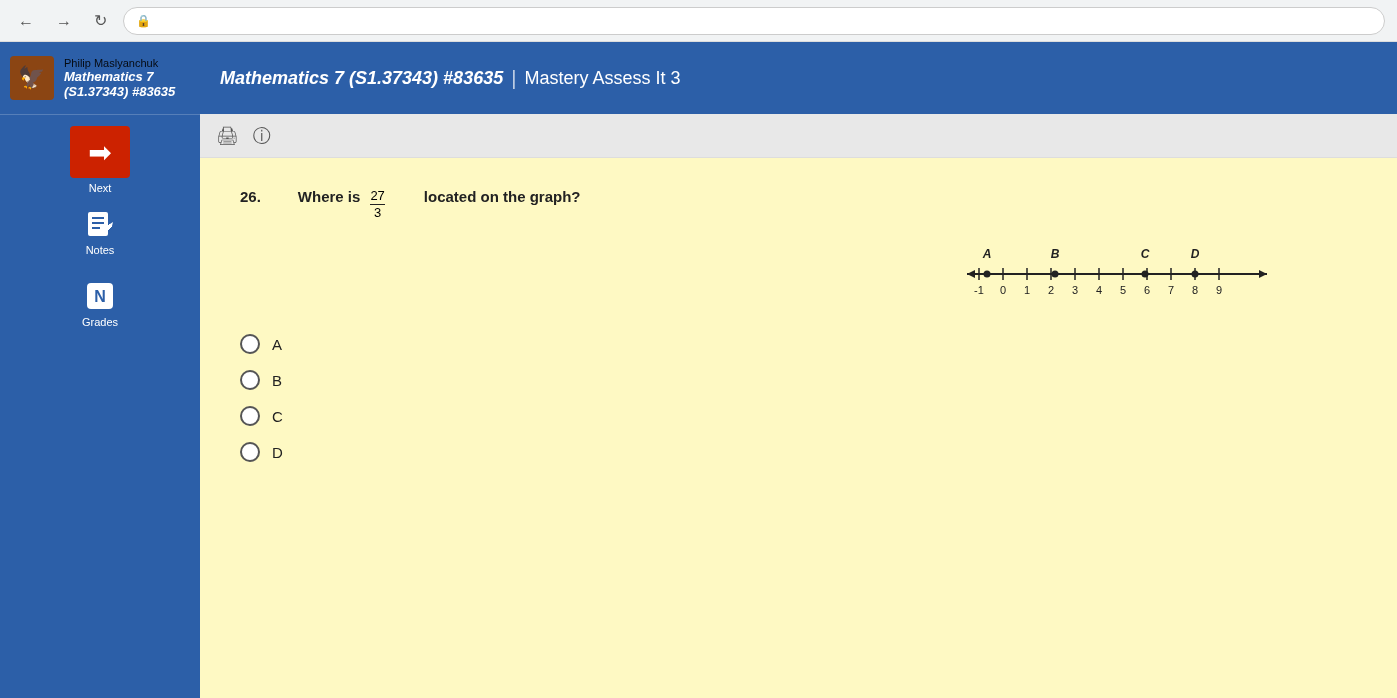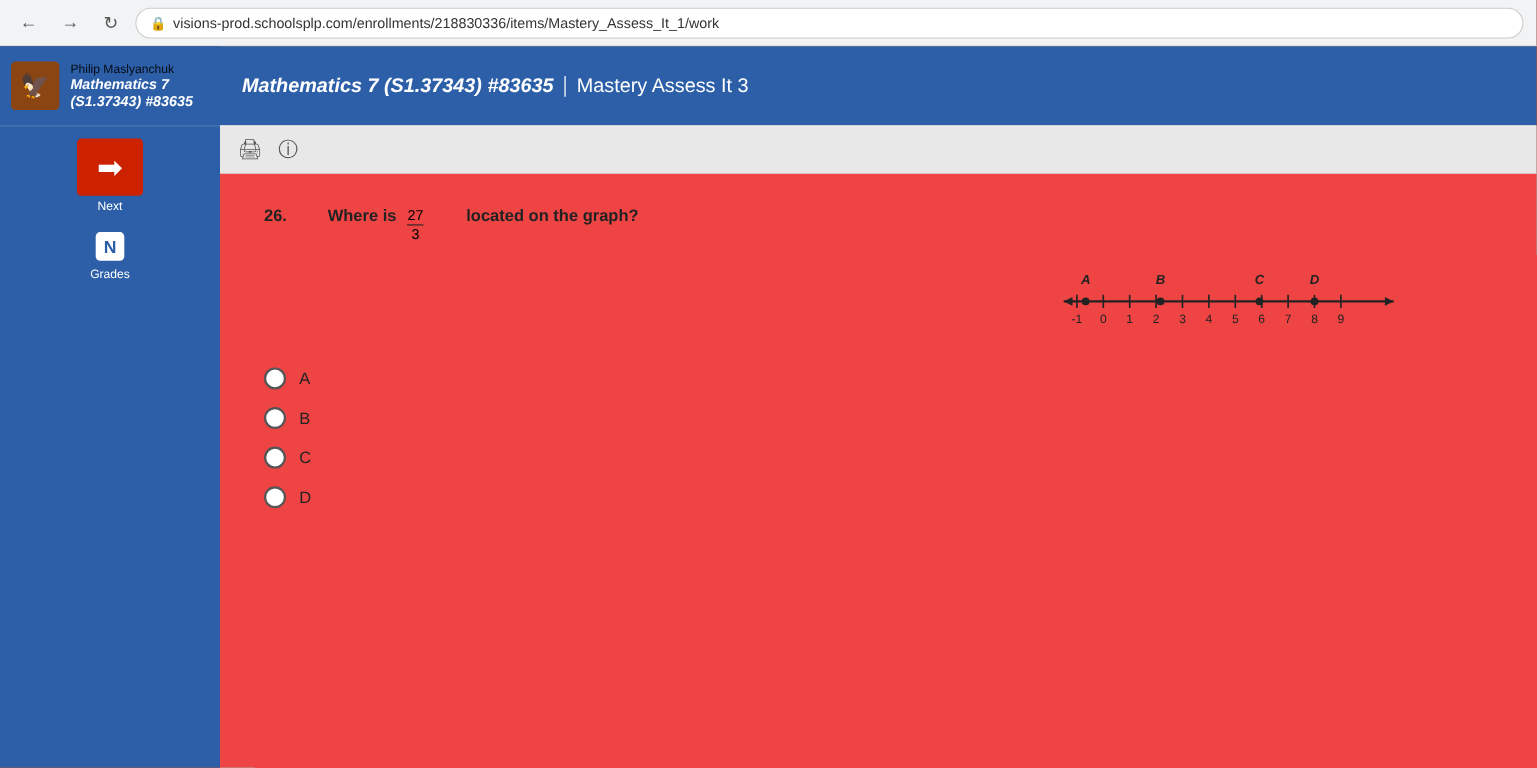--- a/index.html
+++ b/index.html
@@ -127,21 +127,21 @@
       gap: 14px;
       border-bottom: 1px solid #ddd;
     }
     .toolbar-icon {
       font-size: 18px;
       color: #555;
       cursor: pointer;
     }
 
     .question-area {
-      background: #ef4444;
+      background: #fef9c3;
       flex: 1;
       padding: 30px 40px;
       overflow-y: auto;
     }
 
     .question-header {
       display: flex;
       align-items: flex-start;
       gap: 8px;
       margin-bottom: 24px;
@@ -234,21 +234,20 @@
 <body>
 
 <div class="full-layout">
 
   <div class="browser-chrome">
     <button class="nav-btn">←</button>
     <button class="nav-btn">→</button>
     <button class="nav-btn">↻</button>
     <div class="address-bar">
       <span class="lock-icon">🔒</span>
-      <span>visions-prod.schoolsplp.com/enrollments/218830336/items/Mastery_Assess_It_1/work</span>
     </div>
   </div>
 
   <div class="body-layout">
 
     <div class="sidebar-column">
 
       <div style="width:100%; background:#2c5fa8; padding: 14px 10px; display:flex; align-items:center; gap:10px; border-bottom: 1px solid rgba(255,255,255,0.2);">
         <div class="school-logo"></div>
         <div>
@@ -260,20 +259,33 @@
       <div class="sidebar-nav">
 
         <div class="sidebar-item">
           <div class="next-btn-container">
             <span class="next-arrow">➡</span>
           </div>
           <span>Next</span>
         </div>
 
 
+        <div class="sidebar-item">
+          <div class="icon-area">
+            <svg width="28" height="28" viewBox="0 0 28 28">
+              <rect x="2" y="2" width="20" height="24" fill="white" rx="2"></rect>
+              <line x1="6" y1="8" x2="18" y2="8" stroke="#2c5fa8" stroke-width="2"></line>
+              <line x1="6" y1="13" x2="18" y2="13" stroke="#2c5fa8" stroke-width="2"></line>
+              <line x1="6" y1="18" x2="14" y2="18" stroke="#2c5fa8" stroke-width="2"></line>
+              <path d="M18 20 L24 14 L26 16 L20 22 Z" fill="white" stroke="white" stroke-width="1"></path>
+              <path d="M24 14 L26 16 L27 12 Z" fill="white"></path>
+            </svg>
+          </div>
+          <span>Notes</span>
+        </div>
 
         <div class="sidebar-item">
           <div class="icon-area">
             <svg width="30" height="30" viewBox="0 0 30 30">
               <rect x="2" y="2" width="26" height="26" rx="4" fill="white"></rect>
               <text x="15" y="21" text-anchor="middle" font-size="16" font-weight="bold" fill="#2c5fa8">N</text>
             </svg>
           </div>
           <span>Grades</span>
         </div>

